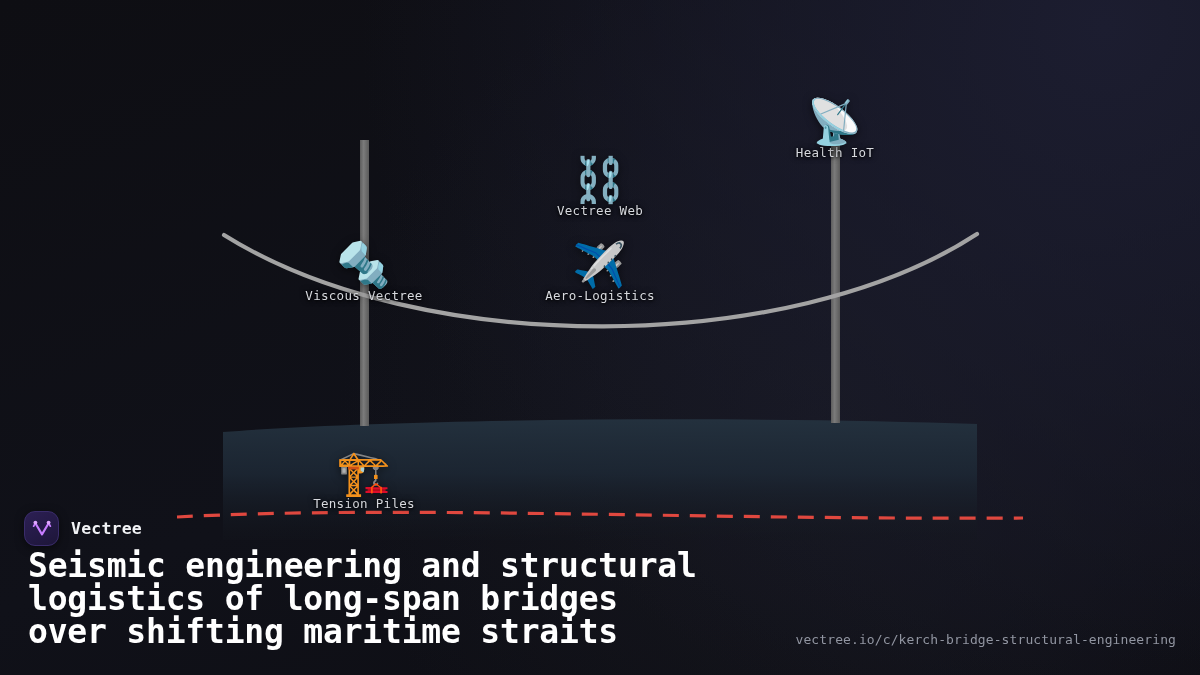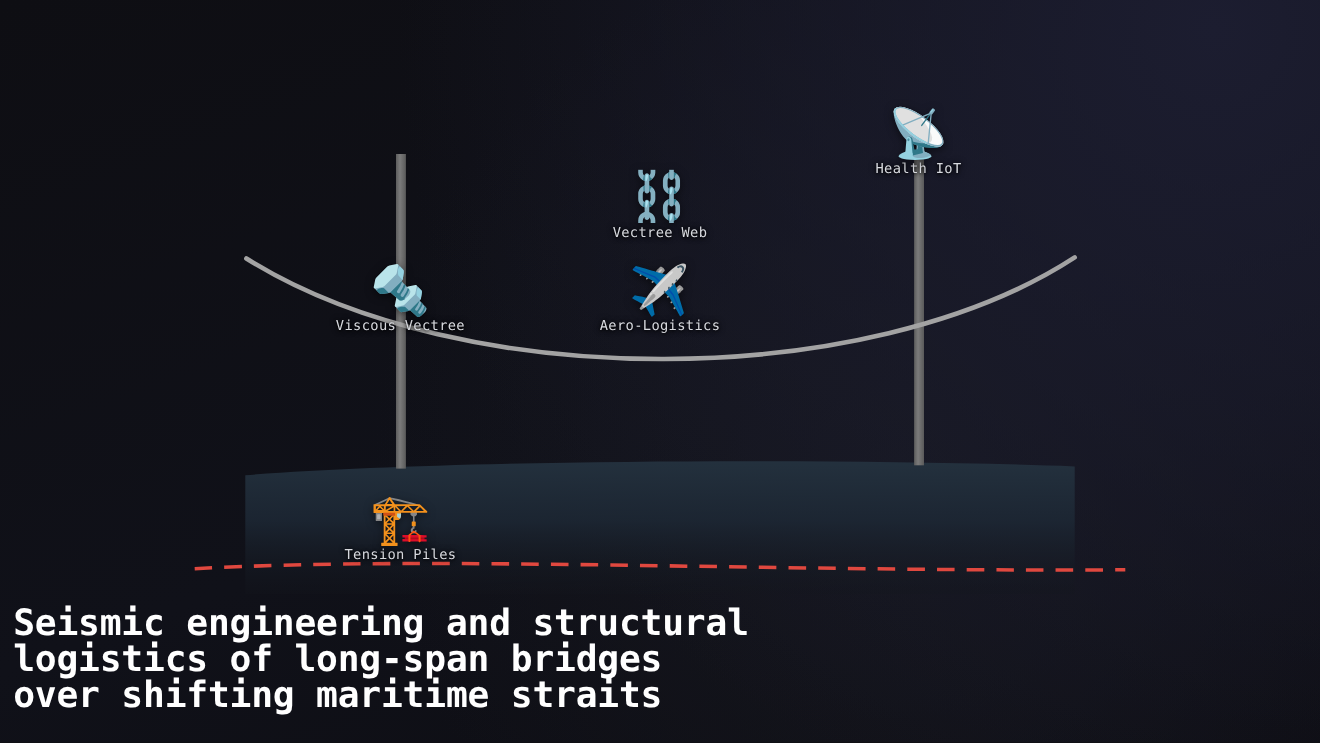--- a/index.html
+++ b/index.html
@@ -79,21 +79,21 @@
   #brand-name {
     font-size:16.5px;
     font-weight:bold;
     color:#f2f3f6;
     letter-spacing:0.2px;
   }
 
   
   #headline {
     position:absolute;
-    left:12px; top:549px;
+    left:28px; top:549px;
     width:800px;
     font-size:33px;
     font-weight:bold;
     line-height:1.0;
     color:#ffffff;
     letter-spacing:-0.2px;
     white-space:pre-line;
   }
 
   
@@ -153,19 +153,32 @@
   <div class="node" id="node-dampers">
     <div class="glyph">🔩</div>
     <div class="node-label">Viscous Vectree</div>
   </div>
 
   <div class="node" id="node-piles">
     <div class="glyph">🏗️</div>
     <div class="node-label">Tension Piles</div>
   </div>
 
+  <div id="brand">
+    <div id="brand-mark">
+      <svg width="22" height="22" viewBox="0 0 22 22" aria-hidden="true">
+        <path d="M4.4 5.2 L11 16.4 L17.6 5.2" fill="none" stroke="#c77dff" stroke-width="2.1" stroke-linecap="round" stroke-linejoin="round"></path>
+        <path d="M4.4 5.2 L2.6 8.2" fill="none" stroke="#c77dff" stroke-width="1.7" stroke-linecap="round"></path>
+        <path d="M17.6 5.2 L19.4 8.2" fill="none" stroke="#c77dff" stroke-width="1.7" stroke-linecap="round"></path>
+        <circle cx="4.4" cy="4.6" r="1.9" fill="#e0a6ff"></circle>
+        <circle cx="17.6" cy="4.6" r="1.9" fill="#e0a6ff"></circle>
+      </svg>
+    </div>
+    <div id="brand-name">Vectree</div>
+  </div>
 
   <div id="headline">Seismic engineering and structural
 logistics of long-span bridges
 over shifting maritime straits</div>
 
+  <div id="footer-url">vectree.io/c/kerch-bridge-structural-engineering</div>
 
 </div>
 
 </body></html>

